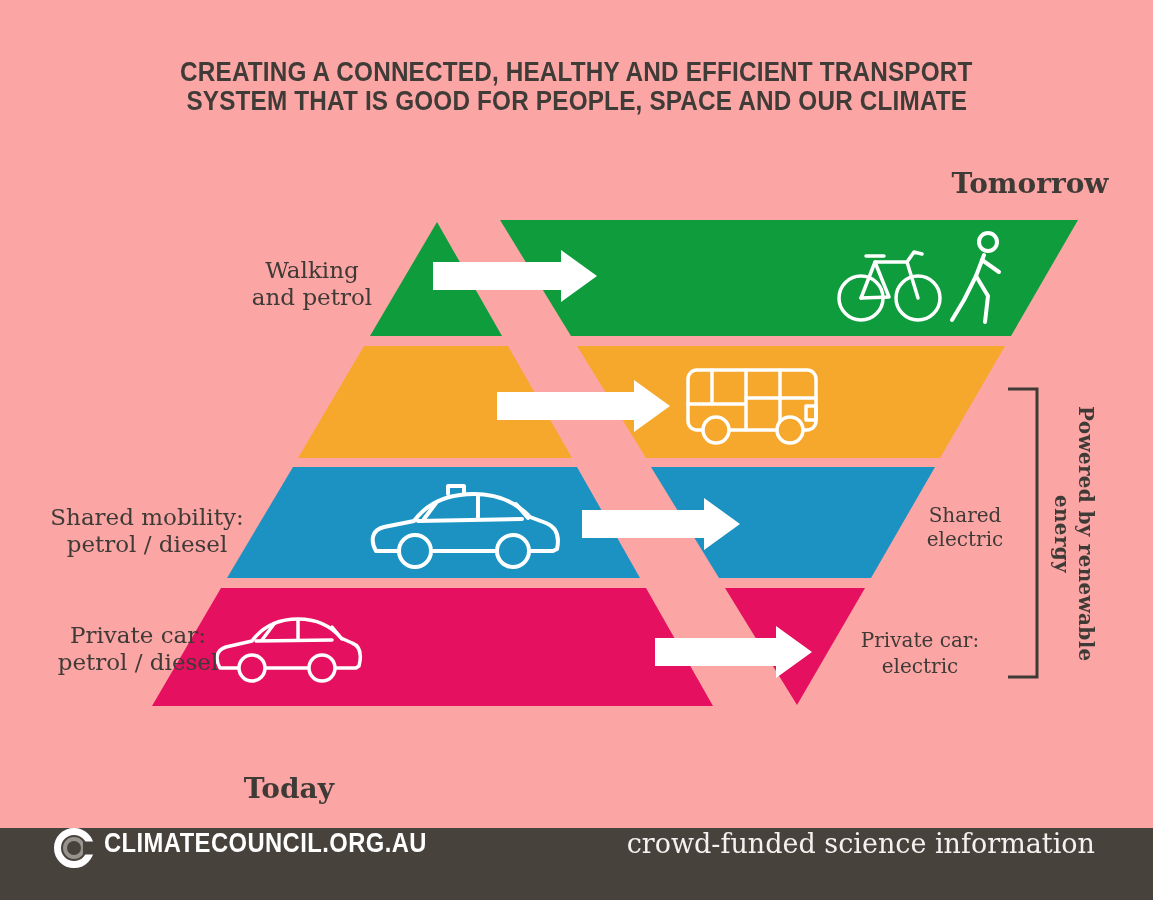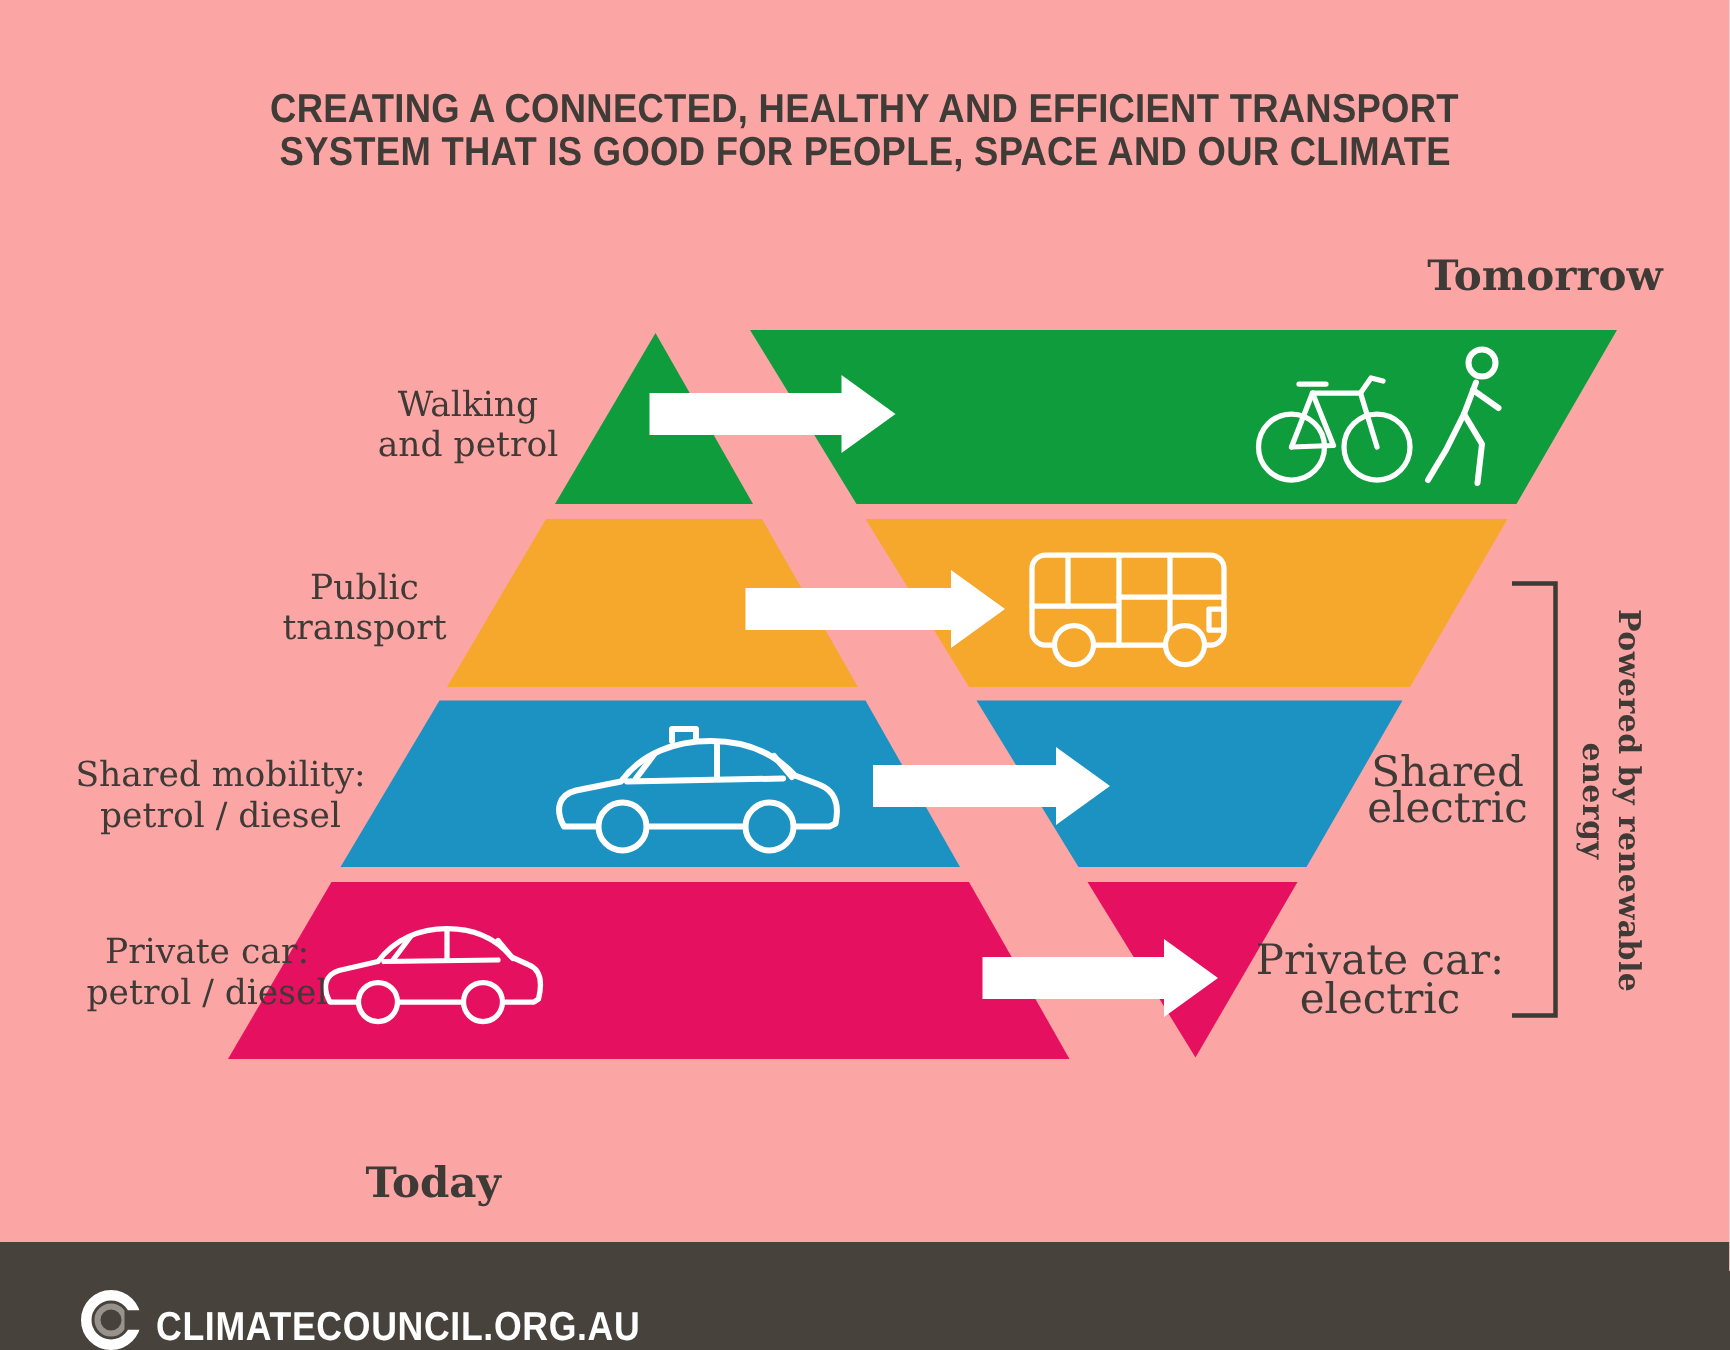--- a/index.html
+++ b/index.html
@@ -4,27 +4,27 @@
 <style>
   html,body{margin:0;padding:0;background:#edecea;}
   .stage{position:relative;width:1153px;height:900px;background:#fca5a5;overflow:hidden;
          font-family:"DejaVu Serif",serif;color:#3e3a36;}
   .title{position:absolute;top:58px;left:0;width:1153px;text-align:center;
          font-family:"Liberation Sans",sans-serif;font-weight:700;font-size:27px;
          line-height:29px;color:#3f3b37;letter-spacing:.2px;}
   .title .tline{display:inline-block;transform:scaleX(.9);transform-origin:center;white-space:nowrap;}
   .svgwrap{position:absolute;top:0;left:0;}
   .lbl{position:absolute;text-align:center;font-size:23px;line-height:27px;}
-  .lbl-r{font-size:28px;line-height:24px;}
+  .lbl-r{font-size:20px;line-height:24px;}
   .corner{position:absolute;font-weight:700;font-size:28px;}
   .vert-label{position:absolute;left:1050px;top:386px;height:296px;
               writing-mode:vertical-rl;text-align:center;font-size:20px;font-weight:700;
               letter-spacing:.3px;}
   .footer{position:absolute;left:0;top:828px;width:1153px;height:72px;background:#48423d;
-          display:flex;align-items:flex-end;}
+          display:flex;align-items:flex-start;}
   .logo-c{position:relative;width:40px;height:40px;margin-left:54px;flex:0 0 auto;}
   .logo-outer{position:absolute;inset:0;border-radius:50%;border:7px solid #ffffff;box-sizing:border-box;}
   .logo-inner{position:absolute;inset:9px;border-radius:50%;border:4px solid #98928c;box-sizing:border-box;}
   .logo-notch{position:absolute;right:-2px;top:50%;transform:translateY(-50%);width:13px;height:13px;background:#48423d;}
   .footer-site{margin-left:10px;font-family:"Liberation Sans",sans-serif;font-weight:700;
                font-size:27px;color:#ffffff;letter-spacing:.5px;}
   .footer-site span{display:inline-block;transform:scaleX(.88);transform-origin:left center;white-space:nowrap;}
   .footer-tag{margin-left:auto;margin-right:58px;font-family:"DejaVu Serif",serif;
               font-size:27px;color:#f4f2f0;}
 </style>
@@ -111,24 +111,20 @@
       <circle cx="322" cy="668" r="13" fill="#e5105f"></circle>
     </g>
 
     <path d="M1008,389 H1037 V677 H1008" fill="none" stroke="#3e3a36" stroke-width="3"></path>
   </svg>
 
   <div class="lbl" style="left:162px;top:257px;width:300px;">
     <div>Walking</div>
     <div>and petrol</div>
   </div>
-  <div class="lbl" style="left:93px;top:379px;width:300px;">
-    <div>Public</div>
-    <div>transport</div>
-  </div>
   <div class="lbl" style="left:-3px;top:504px;width:300px;">
     <div>Shared mobility:</div>
     <div>petrol / diesel</div>
   </div>
   <div class="lbl" style="left:-12px;top:622px;width:300px;">
     <div>Private car:</div>
     <div>petrol / diesel</div>
   </div>
 
   <div class="lbl lbl-r" style="left:815px;top:503px;width:300px;">
@@ -147,15 +143,16 @@
 
   <div class="footer">
     <div class="logo-c">
       <div class="logo-outer"></div>
       <div class="logo-inner"></div>
       <div class="logo-notch"></div>
     </div>
     <div class="footer-site">
       <span>CLIMATECOUNCIL.ORG.AU</span>
     </div>
+    <div class="footer-tag">crowd-funded science information</div>
   </div>
 
 </div>
 
 </body></html>

